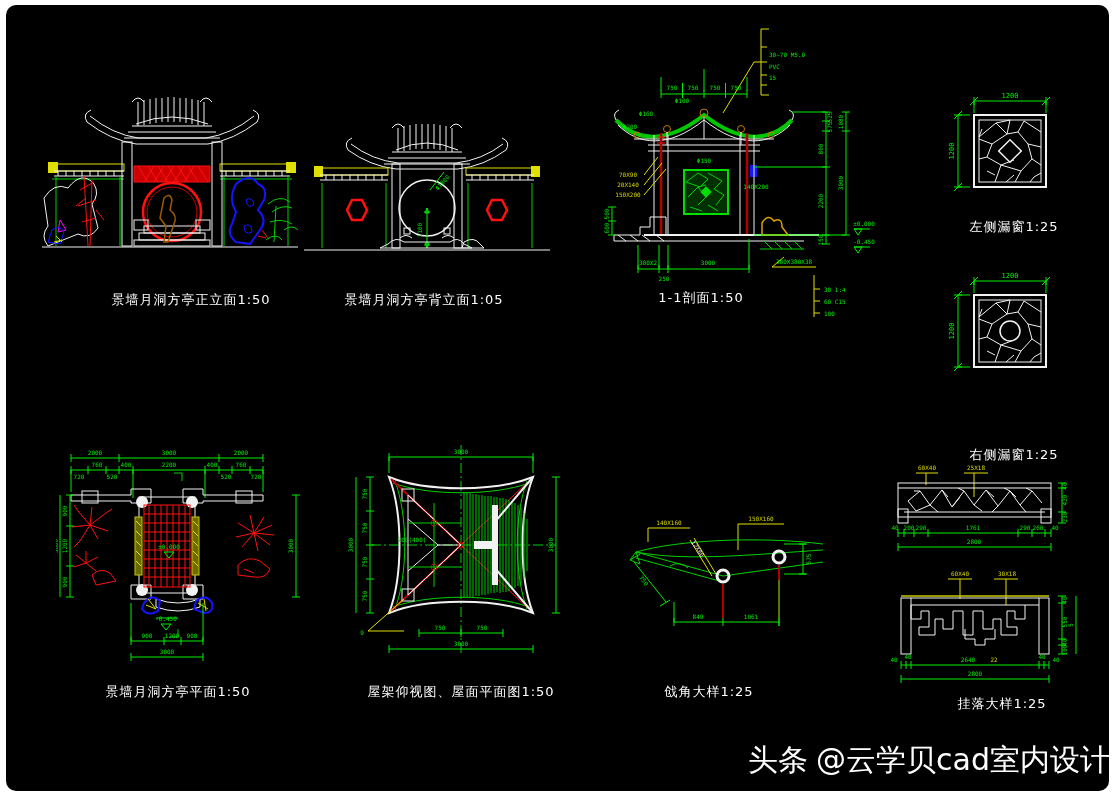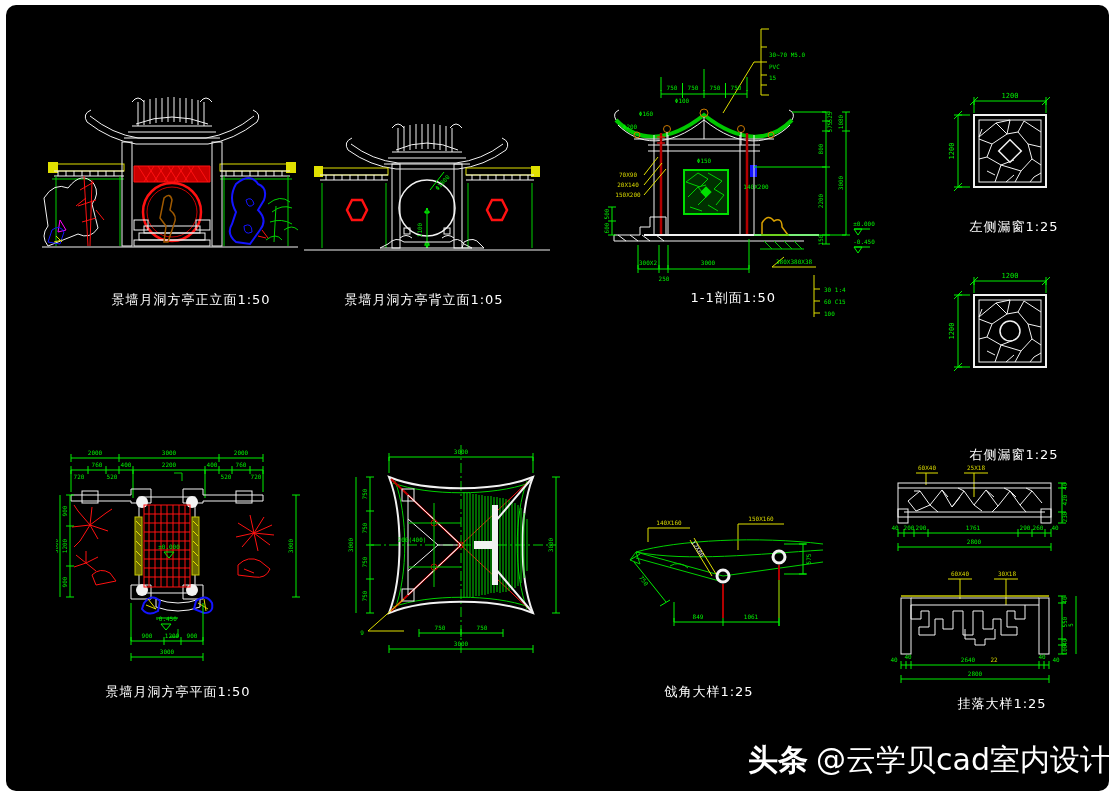--- a/index.html
+++ b/index.html
@@ -12,21 +12,21 @@
   .tg2{fill:#00ef00;font-size:6px;text-anchor:middle;}
   .ty{fill:#d8d800;font-size:6px;text-anchor:middle;}
   .tw{fill:#e8e8e8;font-size:6px;text-anchor:middle;}
   .dim{stroke:#00ef00;stroke-width:1;fill:none;}
   .wl{stroke:#f2f2f2;stroke-width:1;fill:none;}
   .wl2{stroke:#f2f2f2;stroke-width:2;fill:none;}
   .yl{stroke:#e0e000;stroke-width:1;fill:none;}
   .rl{stroke:#ff1111;stroke-width:1;fill:none;}
   .gl{stroke:#00d000;stroke-width:1;fill:none;}
   .watermark{position:absolute;left:742px;top:735px;color:#ffffff;font-size:30px;white-space:nowrap;}
-  .watermark b{font-weight:bold;margin-right:8px;margin-top:45px;}
+  .watermark b{font-weight:normal;margin-right:8px;margin-top:45px;}
 </style>
 </head>
 <body>
 
 <div id="frame">
 <div id="canvas">
 
 <svg class="view" style="left:34px;top:75px;" width="262" height="185" viewBox="0 0 262 185">
   <g>
     <path class="wl" d="M47,42 Q70,60 96,64 L168,64 Q194,60 217,42"></path>
@@ -210,21 +210,21 @@
   </g>
   <g>
     <path class="yl" d="M168,250 L180,240 M168,250 l44,0"></path>
     <text class="tg2" style="text-anchor:start" x="172" y="247">380X380X38</text>
     <path class="yl" d="M210,258 L210,300 M210,272 l6,0 M210,284 l6,0 M210,296 l6,0"></path>
     <text class="tg2" style="text-anchor:start" x="220" y="275">30  1:4</text>
     <text class="tg2" style="text-anchor:start" x="220" y="287">60  C15</text>
     <text class="tg2" style="text-anchor:start" x="220" y="299">100</text>
   </g>
 </svg>
-<div class="caption" style="left:620px;top:284px;width:150px;text-align:right;">1-1剖面1:50</div>
+<div class="caption" style="left:620px;top:284px;width:150px;">1-1剖面1:50</div>
 
 <svg class="view" style="left:940px;top:82px;" width="135" height="128" viewBox="0 0 135 128">
   <g>
     <line class="dim" x1="28" y1="14" x2="100" y2="14"></line>
     <path class="dim" d="M28,10 l0,8 M100,10 l0,8 M24,18 l8,-8 M96,18 l8,-8 M28,14 l0,12 M100,14 l0,12"></path>
     <text class="tg" x="64" y="11">1200</text>
     <line class="dim" x1="12" y1="28" x2="12" y2="100"></line>
     <path class="dim" d="M8,28 l8,0 M8,100 l8,0 M8,32 l8,-8 M8,104 l8,-8 M12,28 l12,0 M12,100 l12,0"></path>
     <text class="tg" transform="rotate(-90 8 64)" x="8" y="64">1200</text>
   </g>
@@ -386,20 +386,21 @@
     <path class="dim" d="M73,186 l0,8 M115,186 l0,8 M157,186 l0,8"></path>
     <text class="tg2" x="94" y="187">750</text>
     <text class="tg2" x="136" y="187">750</text>
     <line class="dim" x1="43" y1="206" x2="187" y2="206"></line>
     <path class="dim" d="M43,202 l0,8 M187,202 l0,8"></path>
     <text class="tg2" x="115" y="203">3000</text>
     <path class="yl" d="M58,156 L22,188 L58,188"></path>
     <text class="tg2" x="16" y="192">9</text>
   </g>
 </svg>
+<div class="caption" style="left:330px;top:678px;width:250px;">屋架仰视图、屋面平面图1:50</div>
 
 <svg class="view" style="left:612px;top:505px;" width="215" height="140" viewBox="0 0 215 140">
   <g>
     <path class="yl" d="M30,18 l42,0 M30,18 L30,32 M120,14 l46,0 M120,14 L120,40"></path>
     <text class="ty" x="51" y="15">140X160</text>
     <text class="ty" x="143" y="11">150X160</text>
   </g>
   <g>
     <path class="gl" d="M18,42 C60,30 140,26 205,34 M18,42 C70,52 140,44 205,40 M18,42 L105,66 L205,52 M18,48 L105,72"></path>
     <path class="gl" d="M18,42 l-6,8 l10,4 z"></path>

